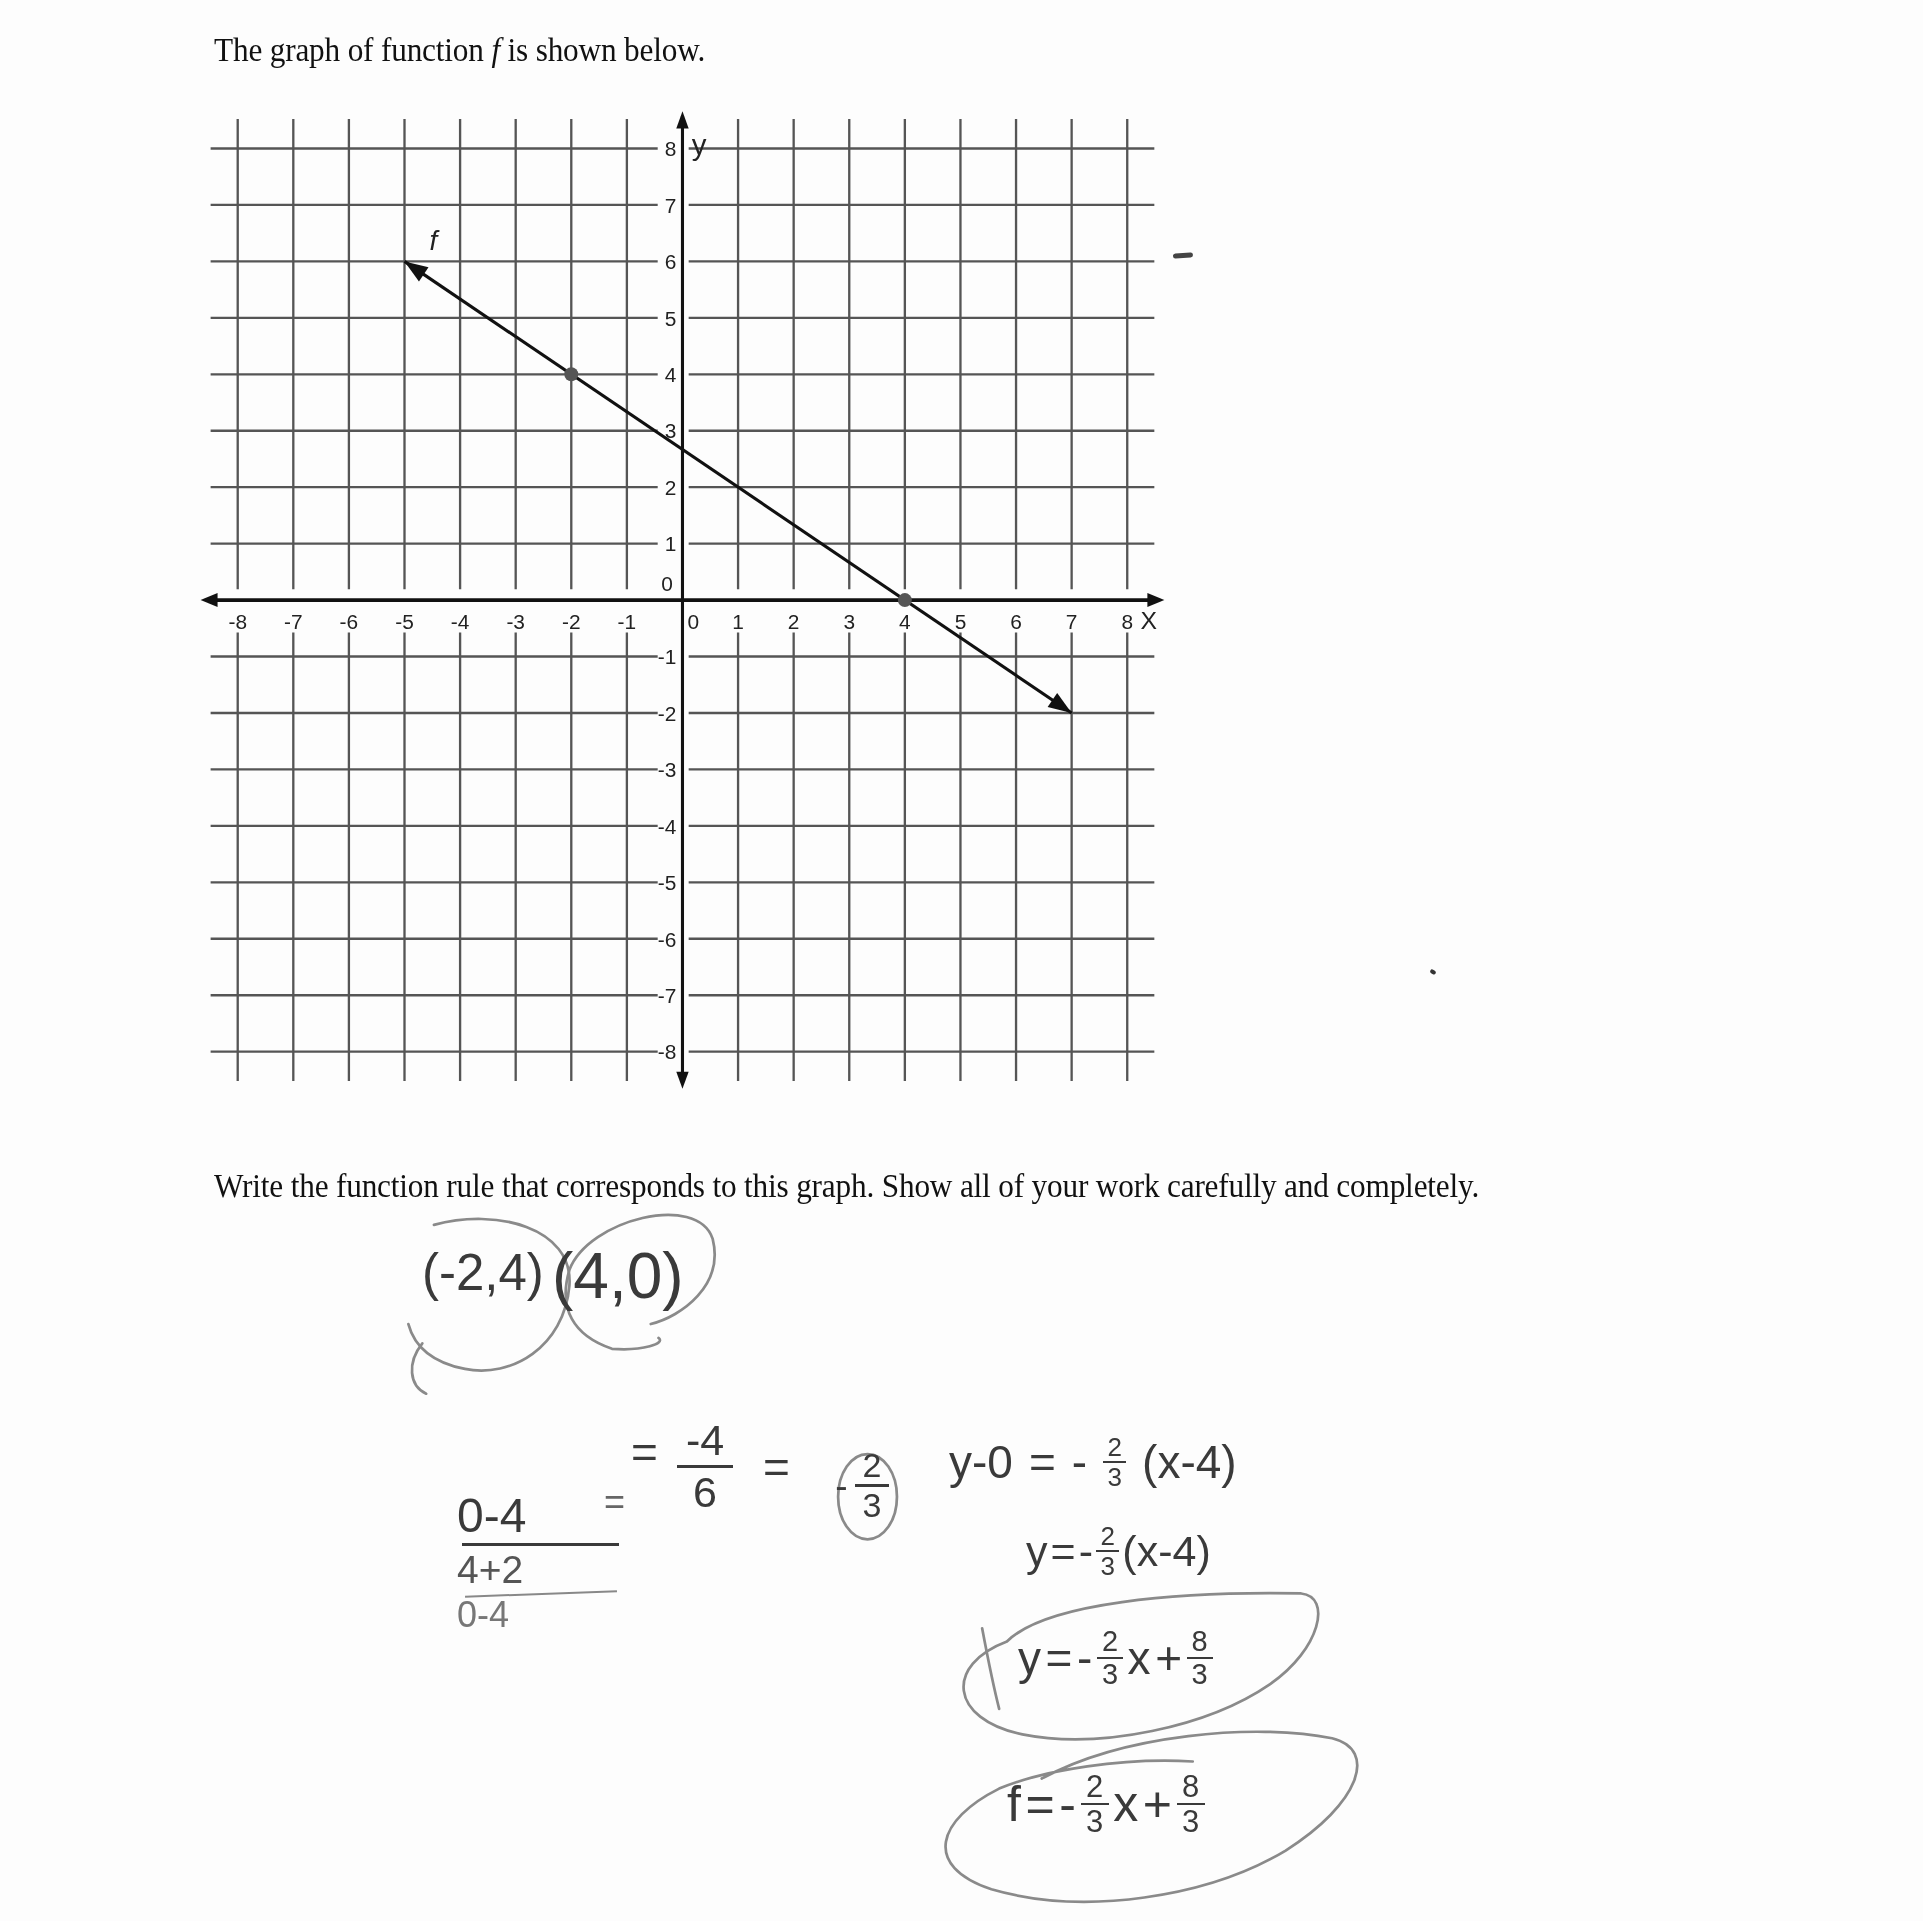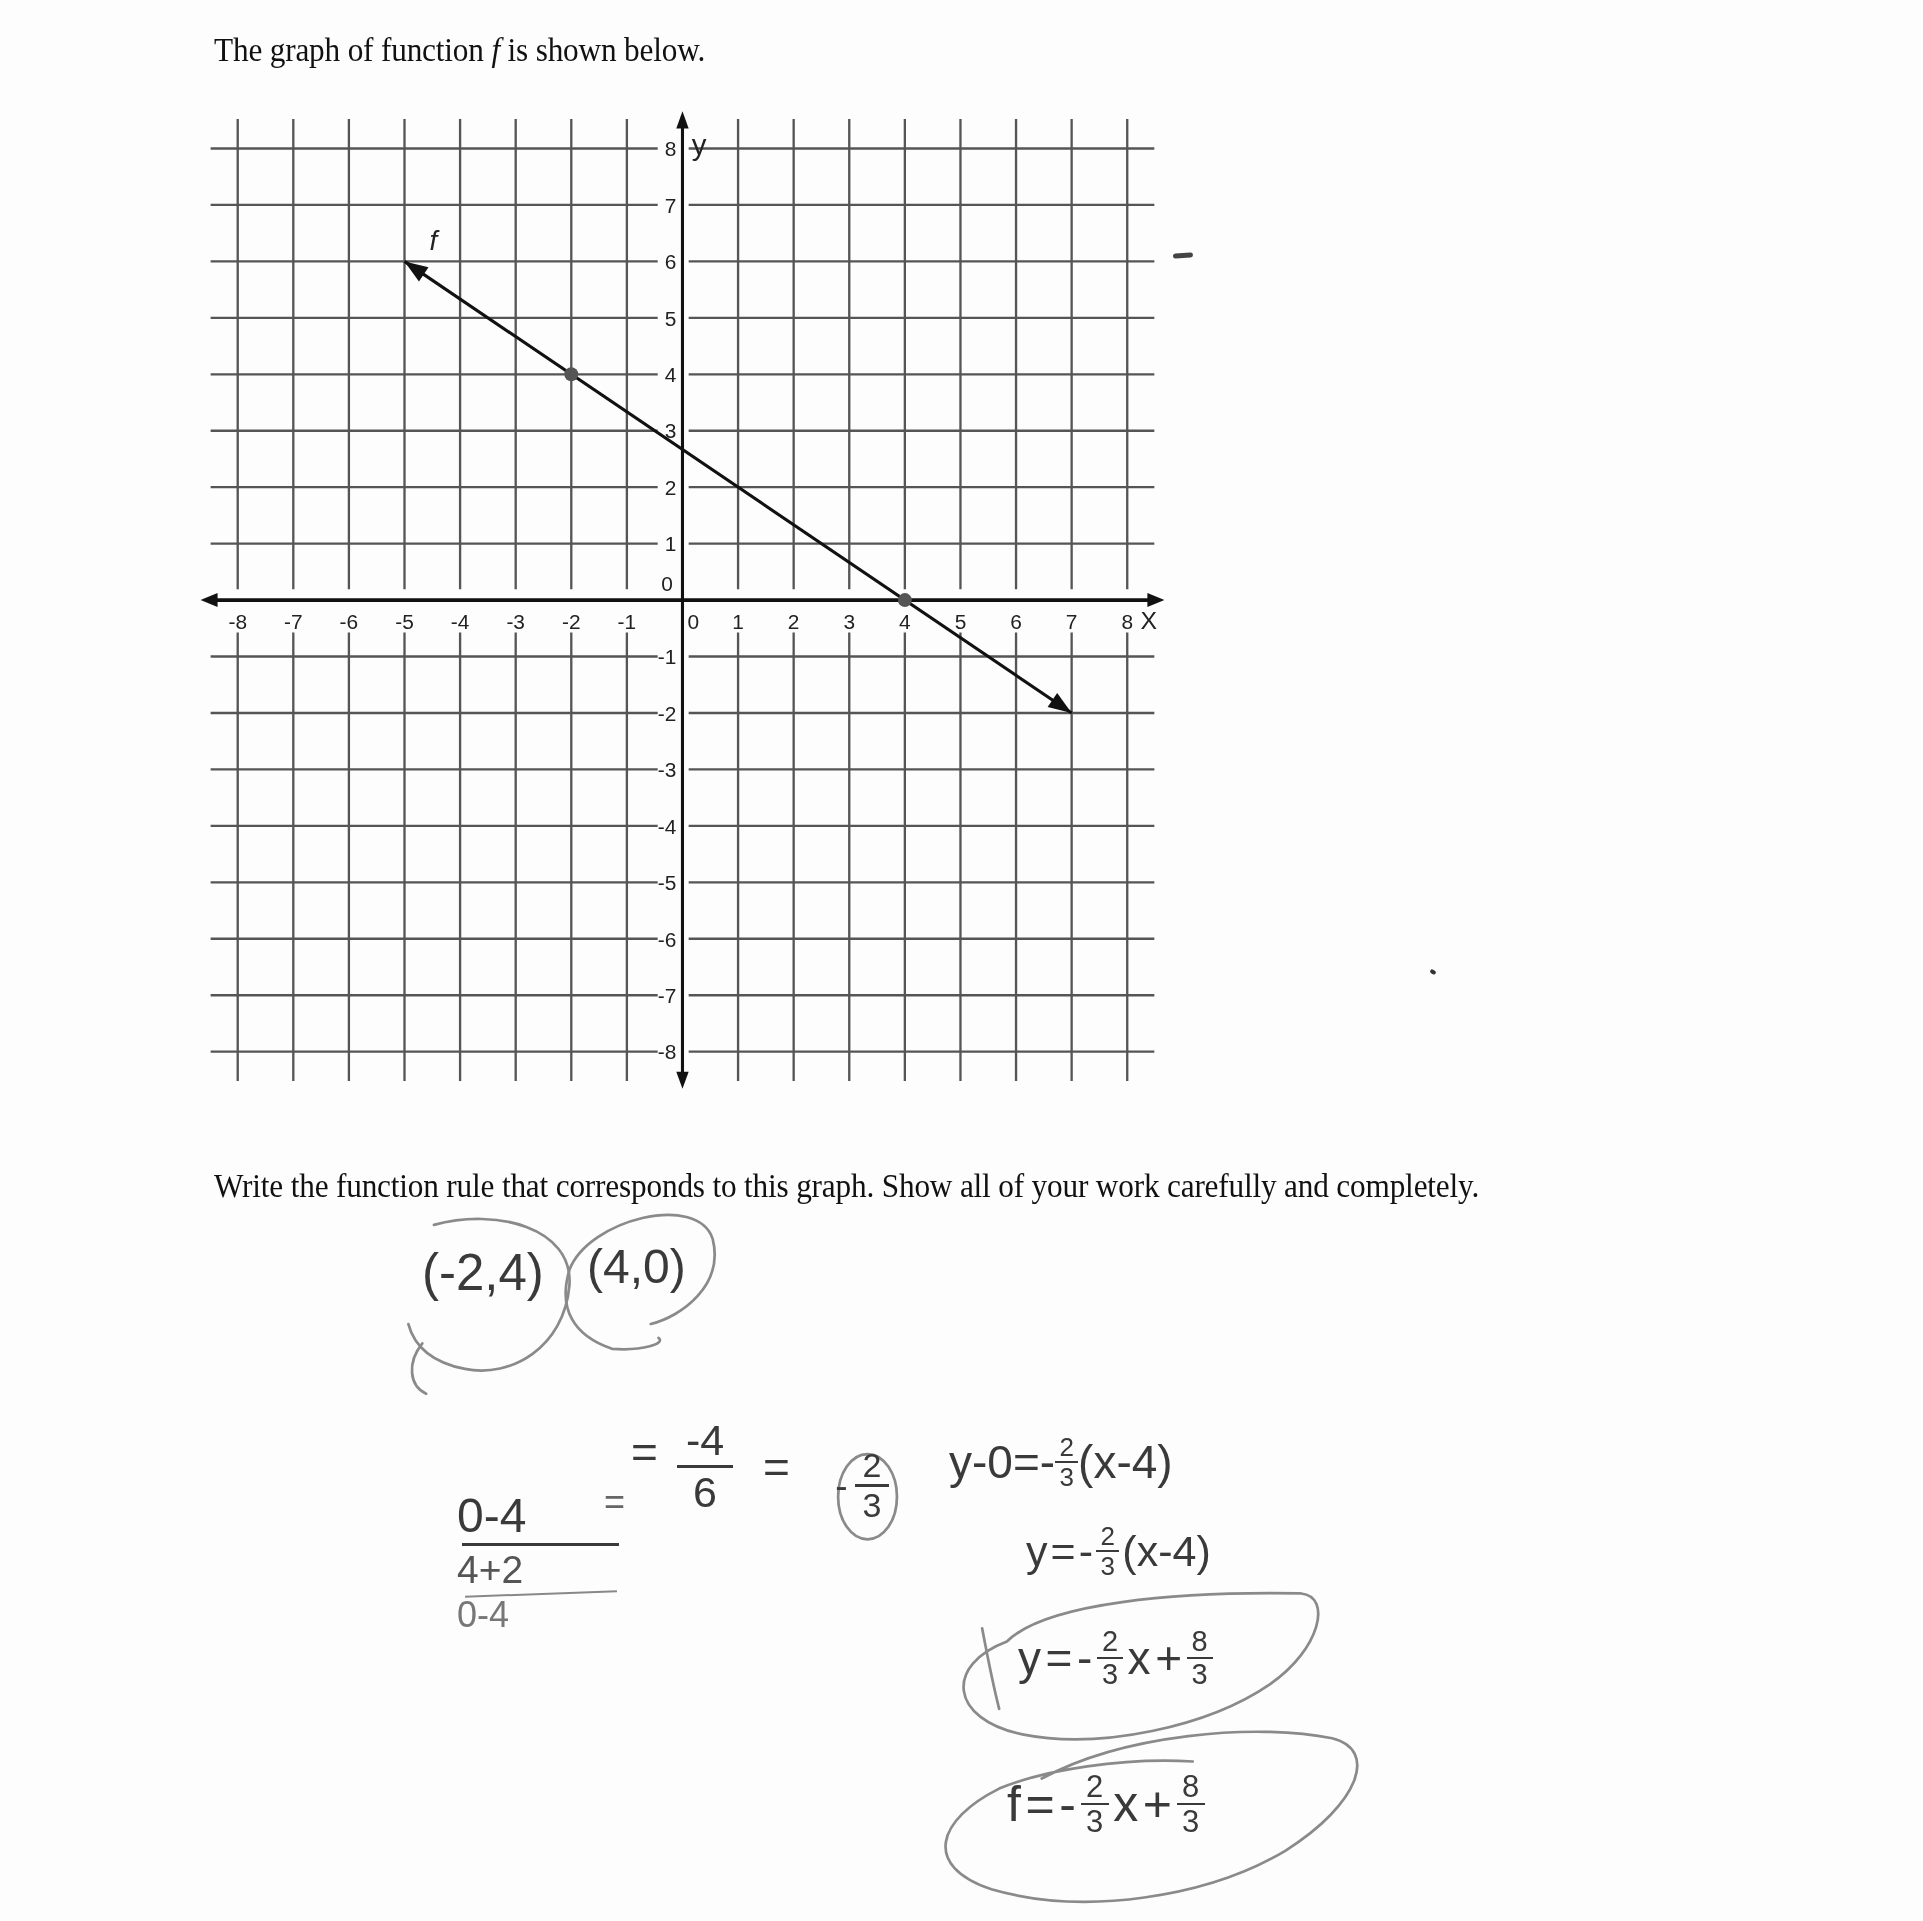--- a/index.html
+++ b/index.html
@@ -146,21 +146,21 @@
     <ellipse cx="1120" cy="1933" rx="38" ry="55"></ellipse>
 
     <path d="M1300,2120 C1350,2070 1520,2055 1680,2058 C1720,2062 1705,2130 1640,2175 C1560,2230 1420,2260 1320,2240 C1225,2220 1220,2150 1300,2120 Z"></path>
     <path d="M1268,2103 C1275,2140 1283,2180 1290,2207"></path>
 
     <path d="M1345,2297 C1450,2240 1620,2225 1720,2245 C1780,2260 1755,2330 1660,2390 C1560,2450 1400,2475 1280,2440 C1190,2410 1210,2350 1290,2310 C1350,2285 1450,2270 1540,2275"></path>
   </g>
 </svg>
 
 <div class="hw" style="left:422px;top:1243px;font-size:51px;">(-2,4)</div>
-<div class="hw" style="left:587px;top:1239px;font-size:48px;">(4,0)</div>
+<div class="hw" style="left:552px;top:1239px;font-size:64px;">(4,0)</div>
 
 <div class="hw" style="left:457px;top:1490px;width:167px;text-align:left;">
   <div style="font-size:48px;line-height:51px;">0-4</div>
   <div style="border-top:3.9px solid #3a3a3a;margin:1.5px 4.6px;"></div>
   <div style="font-size:39px;line-height:46px;color:#555;">4+2</div>
   <div style="border-top:2.3px solid #888;margin:0 7.7px;transform:rotate(-2deg);"></div>
   <div style="font-size:36px;line-height:39px;color:#777;">0-4</div>
 </div>
 <div class="hw" style="left:631px;top:1425px;font-size:46px;">=</div>
 <div class="hw" style="left:604px;top:1481px;font-size:36px;color:#666;">=</div>
@@ -172,21 +172,21 @@
 <div class="hw" style="left:763px;top:1440px;font-size:46px;">=</div>
 <div class="hw" style="left:829px;top:1456px;width:70px;">
   <span style="font-size:37px;position:absolute;left:6.2px;top:9.3px;">-</span>
   <div style="position:absolute;left:26px;top:-9.3px;width:34px;text-align:center;">
     <div style="font-size:34px;line-height:37px;">2</div>
     <div style="border-top:3.1px solid #3a3a3a;"></div>
     <div style="font-size:34px;line-height:37px;">3</div>
   </div>
 </div>
 
-<div class="hw" style="left:949px;top:1433px;font-size:46px;display:flex;align-items:center;gap:0;">
+<div class="hw" style="left:949px;top:1433px;font-size:46px;display:flex;align-items:center;gap:16px;">
   <span>y-0</span>
   <span>=</span>
   <span>-</span>
   <span style="display:inline-flex;flex-direction:column;align-items:center;font-size:26px;line-height:28px;">
     <span>2</span>
     <span style="border-top:2.3px solid #3a3a3a;width:23px;"></span>
     <span>3</span>
   </span>
   <span>(x-4)</span>
 </div>

